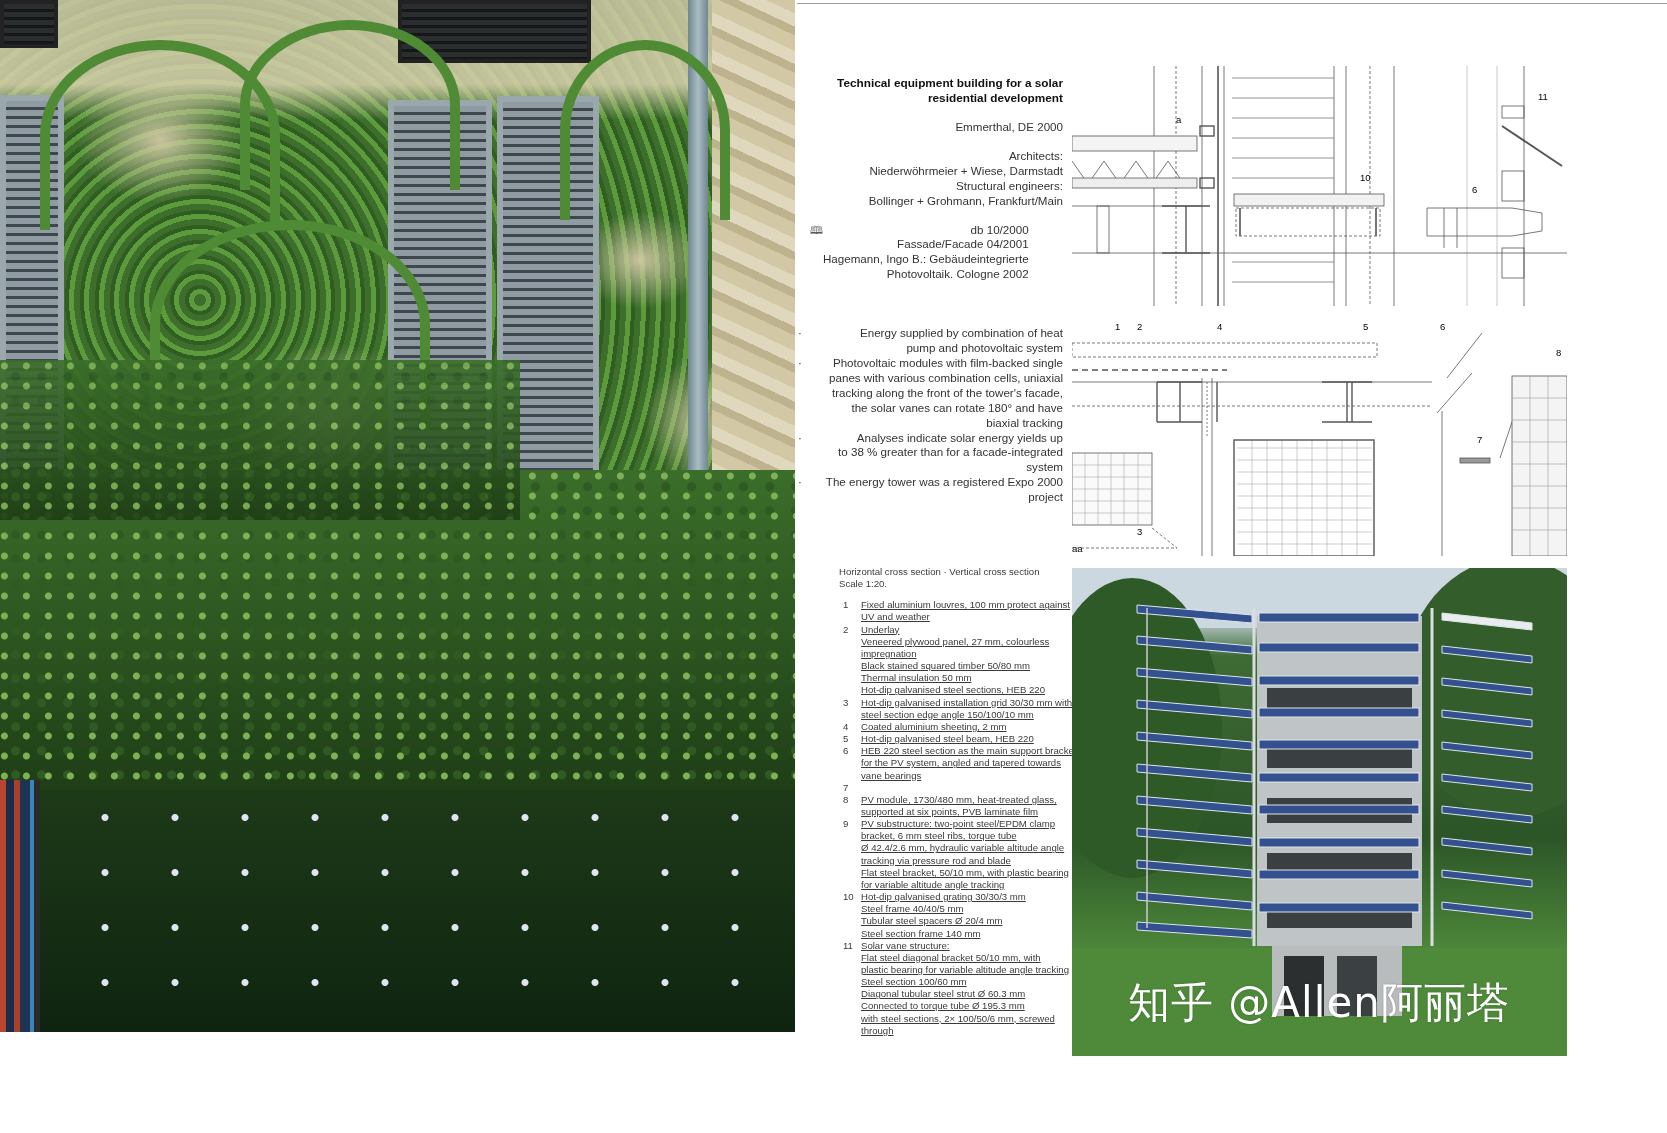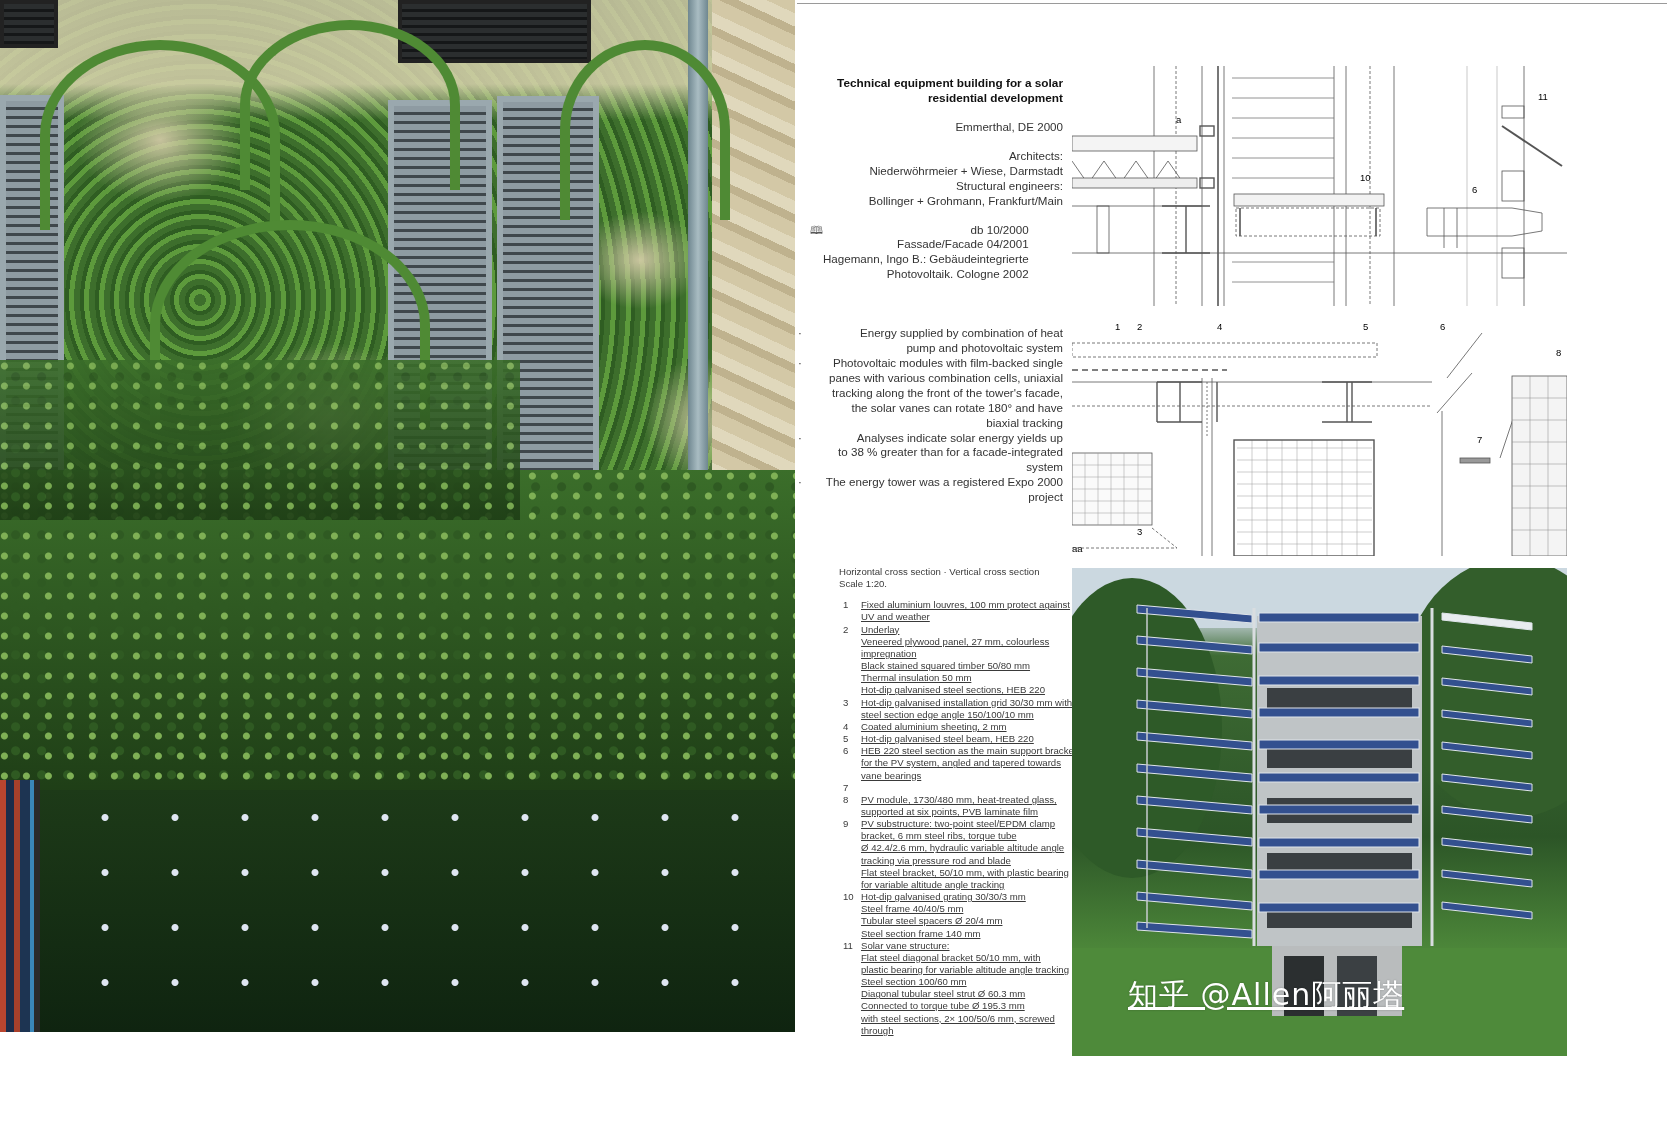--- a/index.html
+++ b/index.html
@@ -48,21 +48,21 @@
   .legend-num{width:22px;flex:none;text-align:left;padding-left:4px;box-sizing:border-box;}
   .legend-lines div{white-space:nowrap;text-decoration:underline;}
 
   
   #drawing-horizontal, #drawing-vertical{background:#fff;}
   .lbl{font-size:9.5px;color:#444;}
 
   
   #tower-photo{left:1072px;top:568px;width:495px;height:488px;overflow:hidden;
     background:linear-gradient(#c9d6df 0 10%, #3e6b34 18%, #2c5527 55%, #4f8b3b 80%, #3f7a30 100%);}
-  #watermark{left:1128px;top:975px;font-size:30px;color:#fff;font-family:"DejaVu Sans",sans-serif;letter-spacing:1px;white-space:nowrap;text-shadow:0 0 2px rgba(0,0,0,.25);text-decoration:underline;}
+  #watermark{left:1128px;top:975px;font-size:42px;color:#fff;font-family:"DejaVu Sans",sans-serif;letter-spacing:1px;white-space:nowrap;text-shadow:0 0 2px rgba(0,0,0,.25);}
 </style>
 </head>
 <body>
 
 <div id="ivy-photo" class="abs">
   <div class="abs wall-top"></div>
   <div class="abs dark-shutter" style="left:0;top:0;width:50px;height:40px;"></div>
   <div class="abs dark-shutter" style="left:398px;top:0;width:185px;height:55px;"></div>
   <div class="abs shutter" style="left:0;top:95px;width:52px;height:380px;"></div>
   <div class="abs shutter" style="left:388px;top:100px;width:92px;height:380px;"></div>

